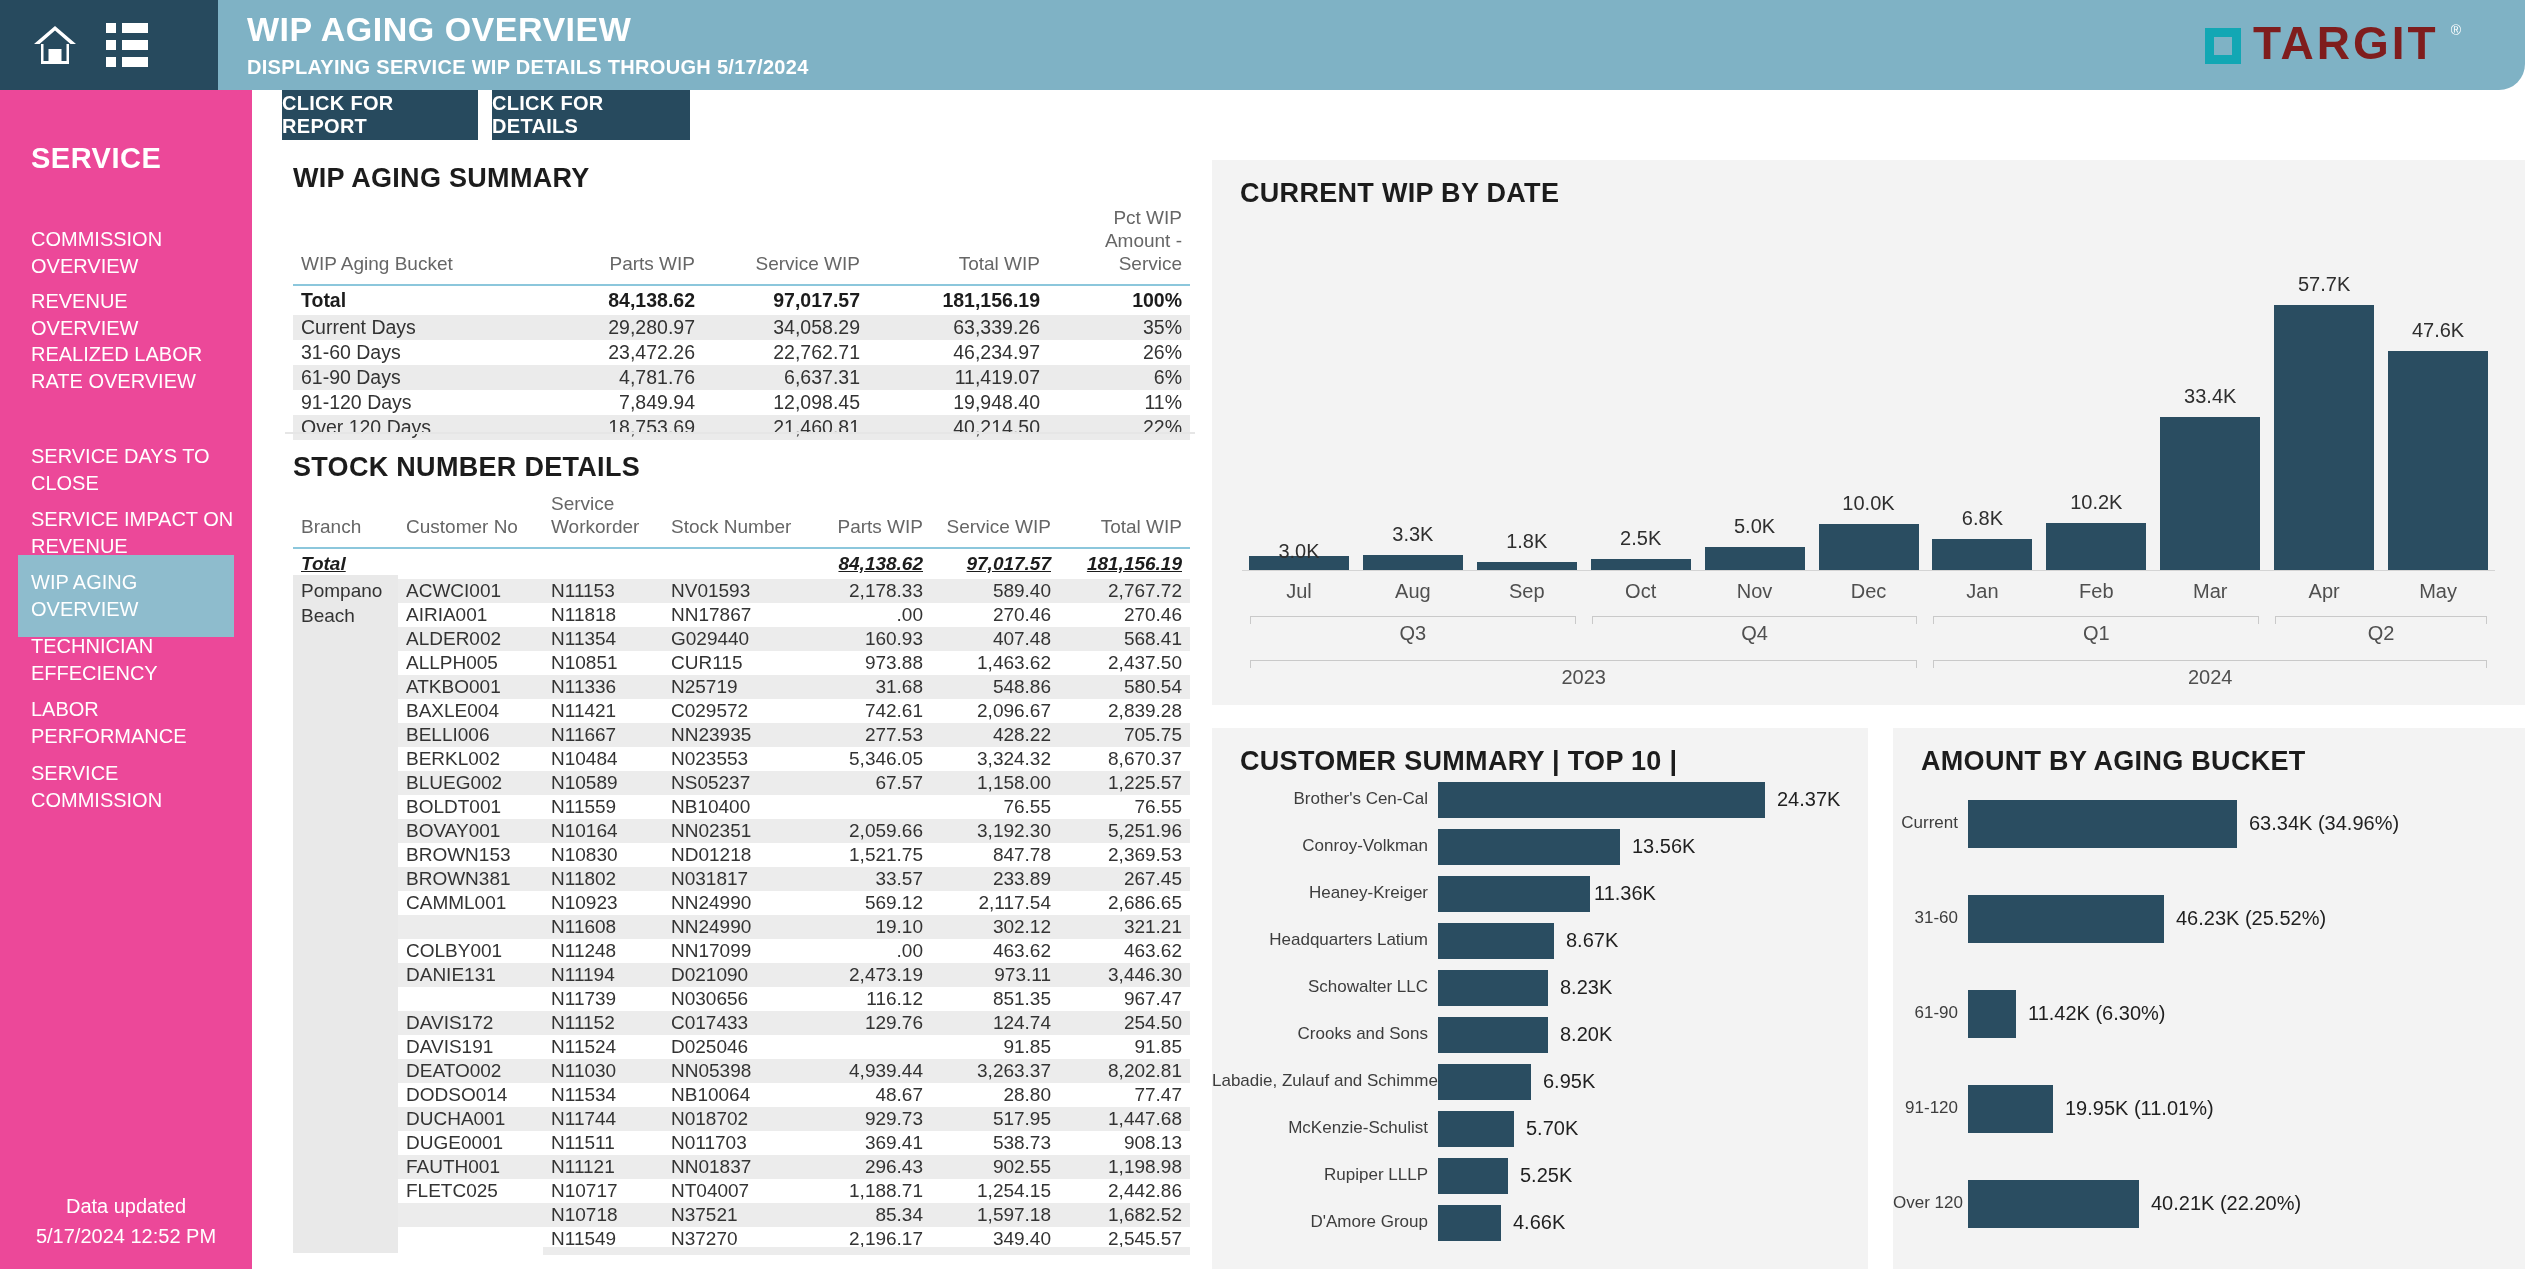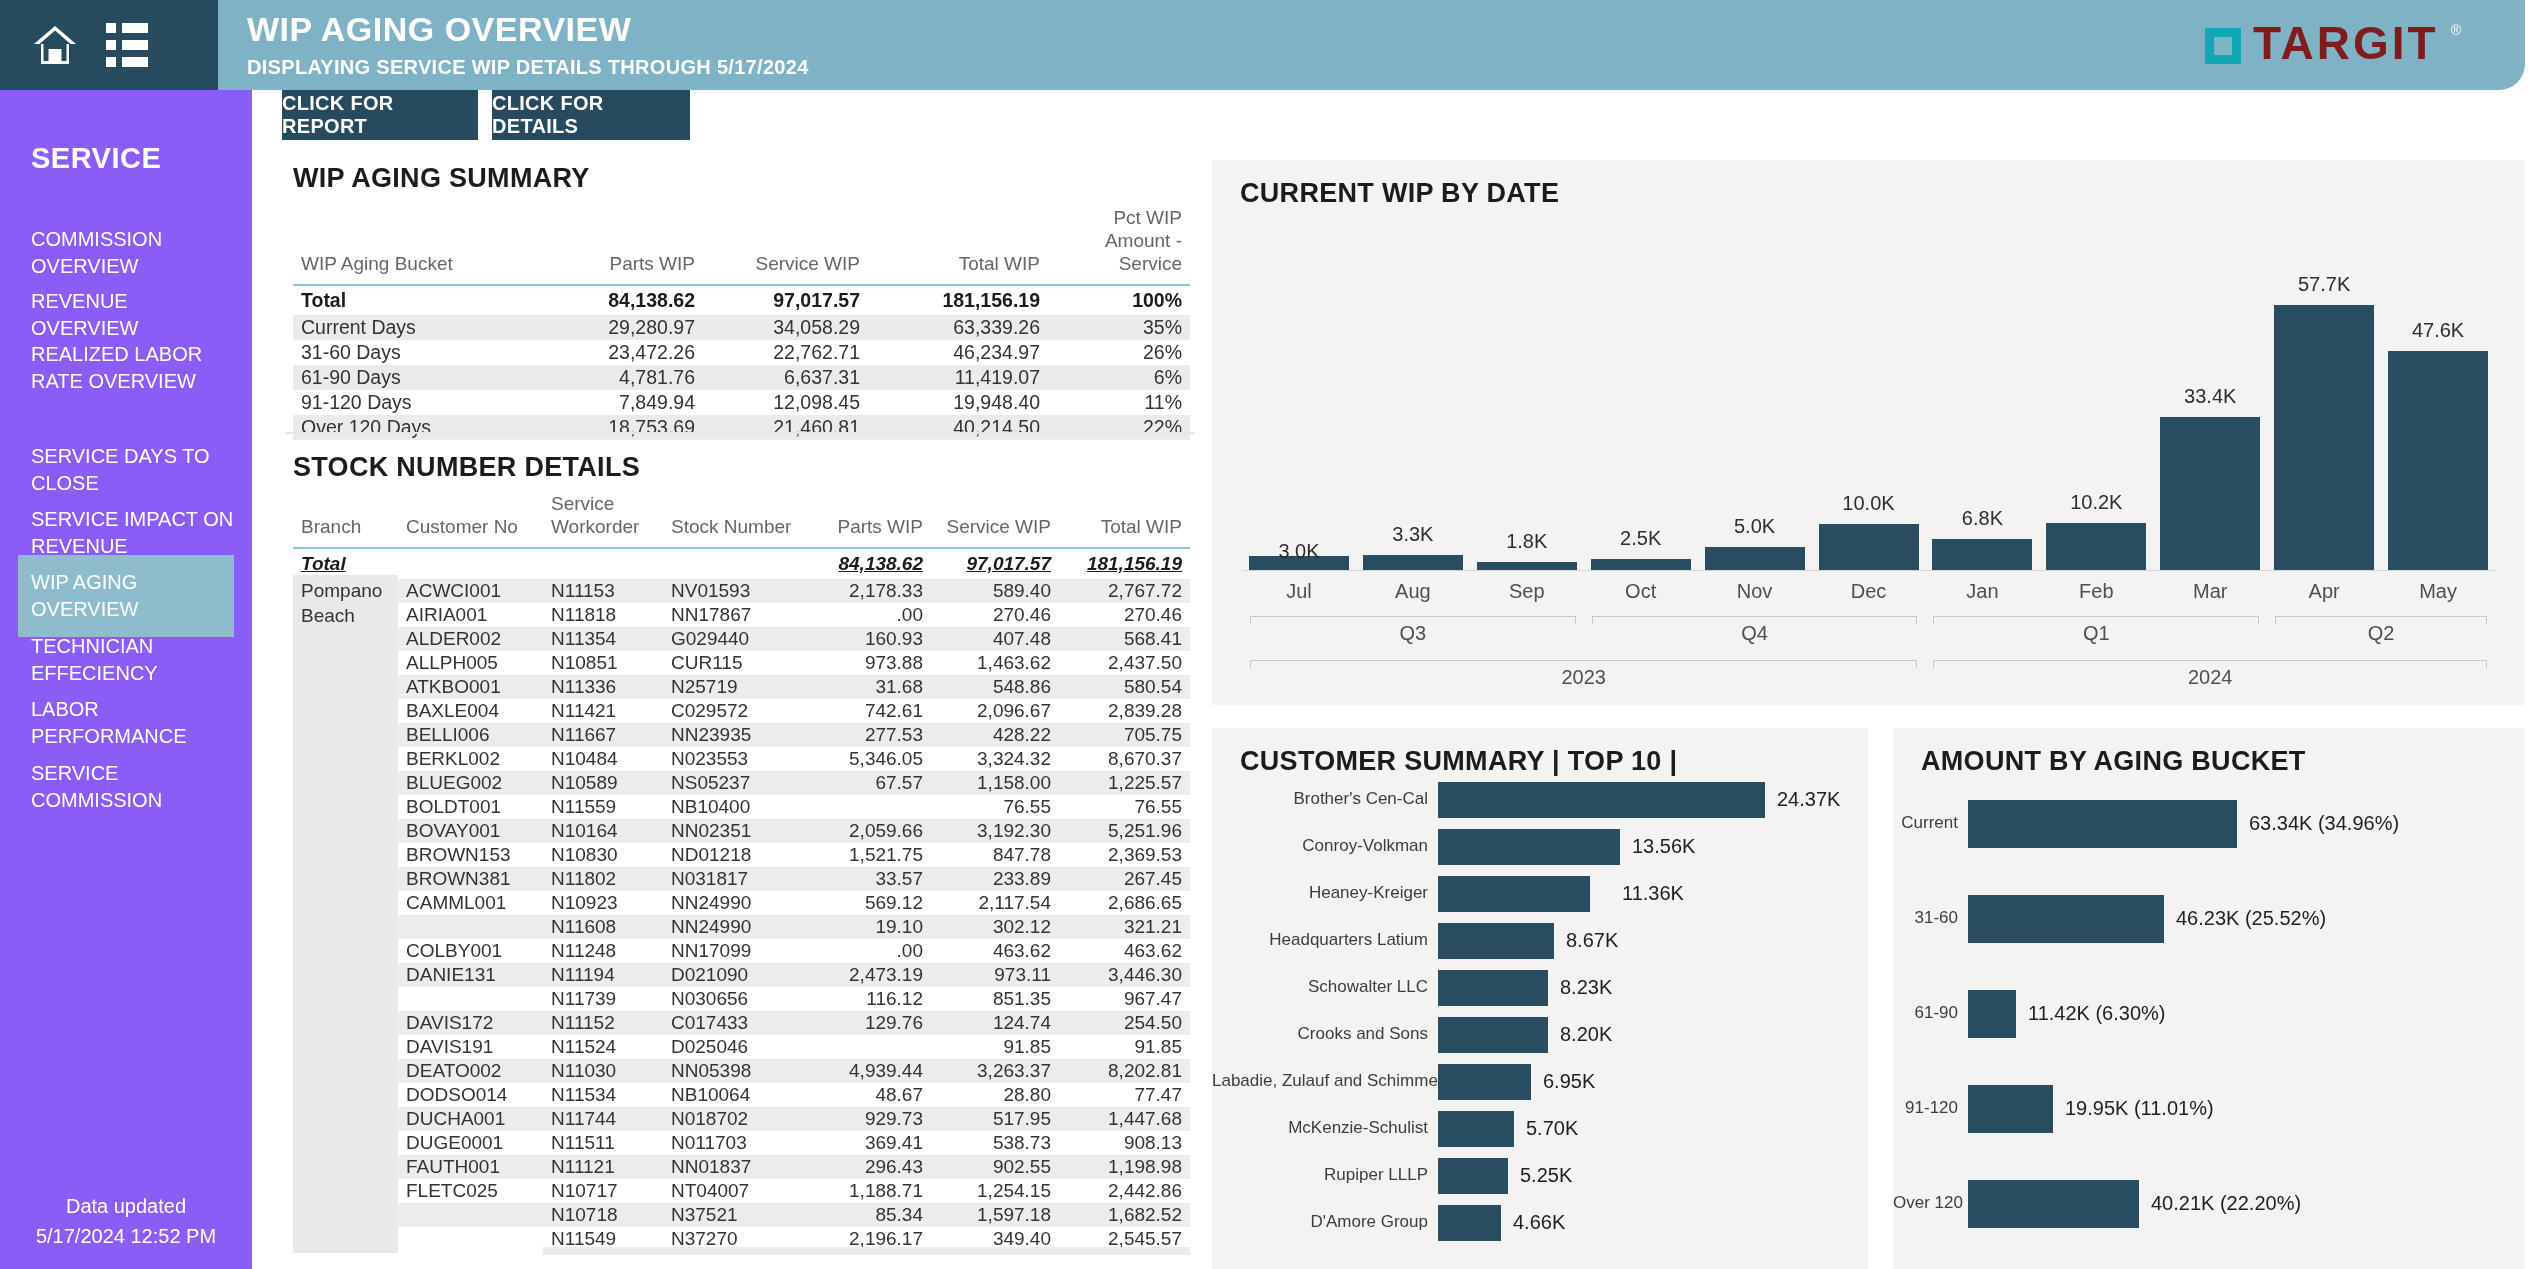--- a/index.html
+++ b/index.html
@@ -14,21 +14,21 @@
   .menu-bar{width:26px;height:10px;background:#fff;}
   .header-band{position:absolute;left:218px;top:0;width:2307px;height:90px;background:#7FB2C5;border-bottom-right-radius:26px;color:#fff;}
   .header-title{position:absolute;left:29px;top:10px;font-size:34px;font-weight:bold;letter-spacing:.5px;}
   .header-sub{position:absolute;left:29px;top:56px;font-size:20px;font-weight:bold;letter-spacing:.3px;}
   .logo{position:absolute;right:64px;top:20px;display:flex;align-items:flex-start;gap:12px;}
   .logo-square{width:36px;height:36px;border:9px solid #12A7B4;box-sizing:border-box;margin-top:8px;}
   .logo-text{font-size:46px;font-weight:bold;color:#7f1d1d;letter-spacing:3px;line-height:46px;}
   .logo-r{font-size:14px;color:#fff;margin-top:2px;}
 
   
-  .sidebar{position:absolute;left:0;top:90px;width:252px;height:1179px;background:#8b5cf6;color:#fff;}
+  .sidebar{position:absolute;left:0;top:90px;width:252px;height:1179px;background:#ec4899;color:#fff;}
   .sidebar-title{position:absolute;left:31px;top:52px;font-size:29px;font-weight:bold;letter-spacing:.5px;}
   .side-item{position:absolute;left:18px;width:216px;padding:14px 0 14px 13px;font-size:20px;line-height:27px;box-sizing:border-box;cursor:pointer;}
   .side-item.selected{background:#8EBCCD;}
   .sidebar-footer{position:absolute;left:0;bottom:18px;width:100%;text-align:center;font-size:20px;line-height:30px;}
 
   
   .btn{position:absolute;top:90px;height:50px;background:#274A5E;color:#fff;font-weight:bold;font-size:20px;display:flex;align-items:center;justify-content:center;cursor:pointer;letter-spacing:.3px;}
 
   .section-title{position:absolute;font-size:27px;font-weight:bold;color:#1c1c1c;letter-spacing:.3px;}
   .divider{position:absolute;background:#e6e6e6;}
@@ -527,21 +527,21 @@
   <div class="panel" id="panel-cust" style="left:1212px;top:728px;width:656px;height:541px;">
     <div class="panel-title">CUSTOMER SUMMARY | TOP 10 |</div>
   <div class="hlabel" style="left: 0px; top: 61px; width: 216px; font-size: 17px;">Brother's Cen-Cal</div>
       <div class="bar" style="left: 226px; top: 54px; width: 327px; height: 36px; background: rgb(42, 77, 97);"></div>
       <div class="hvalue" style="left: 565px; top: 60px;">24.37K</div>
       <div class="hlabel" style="left: 0px; top: 108px; width: 216px; font-size: 17px;">Conroy-Volkman</div>
       <div class="bar" style="left: 226px; top: 101px; width: 182px; height: 36px; background: rgb(42, 77, 97);"></div>
       <div class="hvalue" style="left: 420px; top: 107px;">13.56K</div>
       <div class="hlabel" style="left: 0px; top: 155px; width: 216px; font-size: 17px;">Heaney-Kreiger</div>
       <div class="bar" style="left: 226px; top: 148px; width: 152px; height: 36px; background: rgb(42, 77, 97);"></div>
-      <div class="hvalue" style="left: 410px; top: 154px;">11.36K</div>
+      <div class="hvalue" style="left: 382px; top: 154px;">11.36K</div>
       <div class="hlabel" style="left: 0px; top: 202px; width: 216px; font-size: 17px;">Headquarters Latium</div>
       <div class="bar" style="left: 226px; top: 195px; width: 116px; height: 36px; background: rgb(42, 77, 97);"></div>
       <div class="hvalue" style="left: 354px; top: 201px;">8.67K</div>
       <div class="hlabel" style="left: 0px; top: 249px; width: 216px; font-size: 17px;">Schowalter LLC</div>
       <div class="bar" style="left: 226px; top: 242px; width: 110px; height: 36px; background: rgb(42, 77, 97);"></div>
       <div class="hvalue" style="left: 348px; top: 248px;">8.23K</div>
       <div class="hlabel" style="left: 0px; top: 296px; width: 216px; font-size: 17px;">Crooks and Sons</div>
       <div class="bar" style="left: 226px; top: 289px; width: 110px; height: 36px; background: rgb(42, 77, 97);"></div>
       <div class="hvalue" style="left: 348px; top: 295px;">8.20K</div>
       <div class="hlabel" style="left: 0px; top: 343px; width: 216px; font-size: 17px;">Labadie, Zulauf and Schimmel</div>

